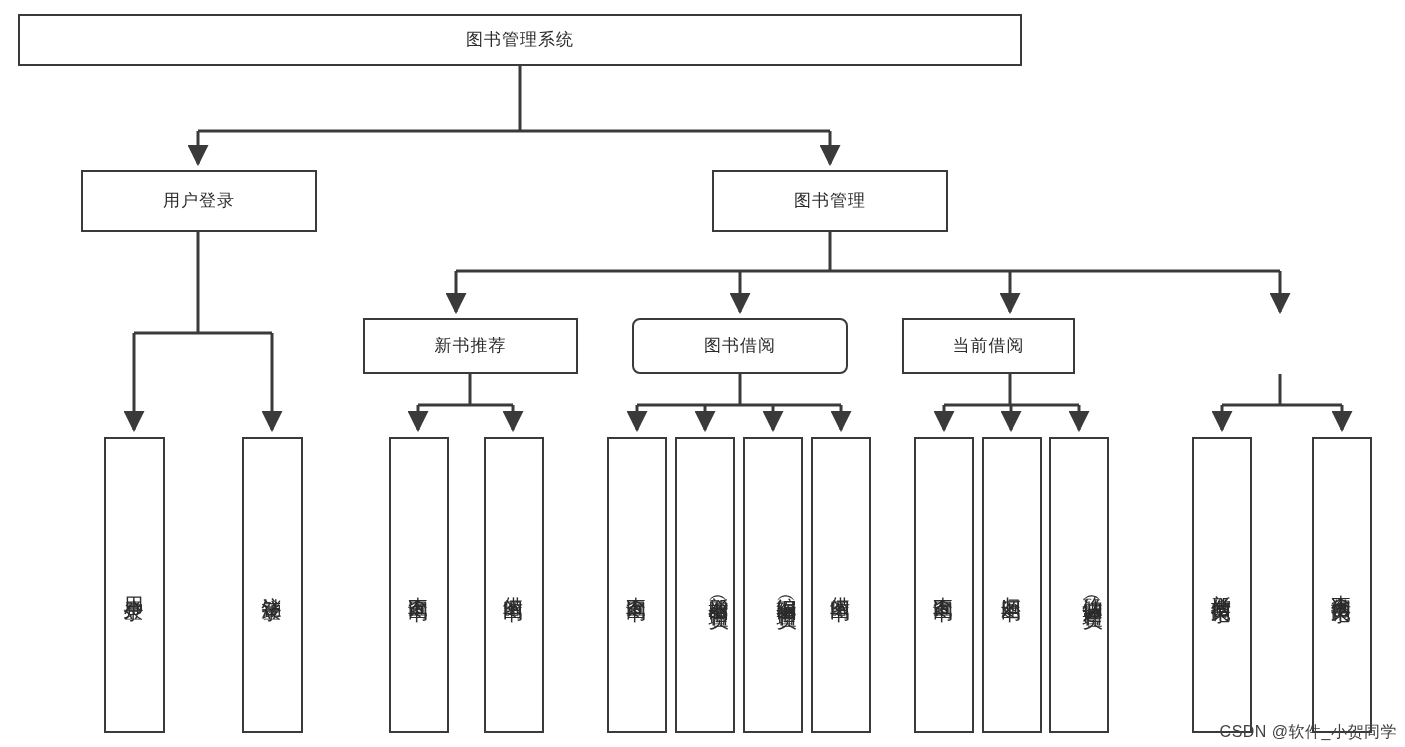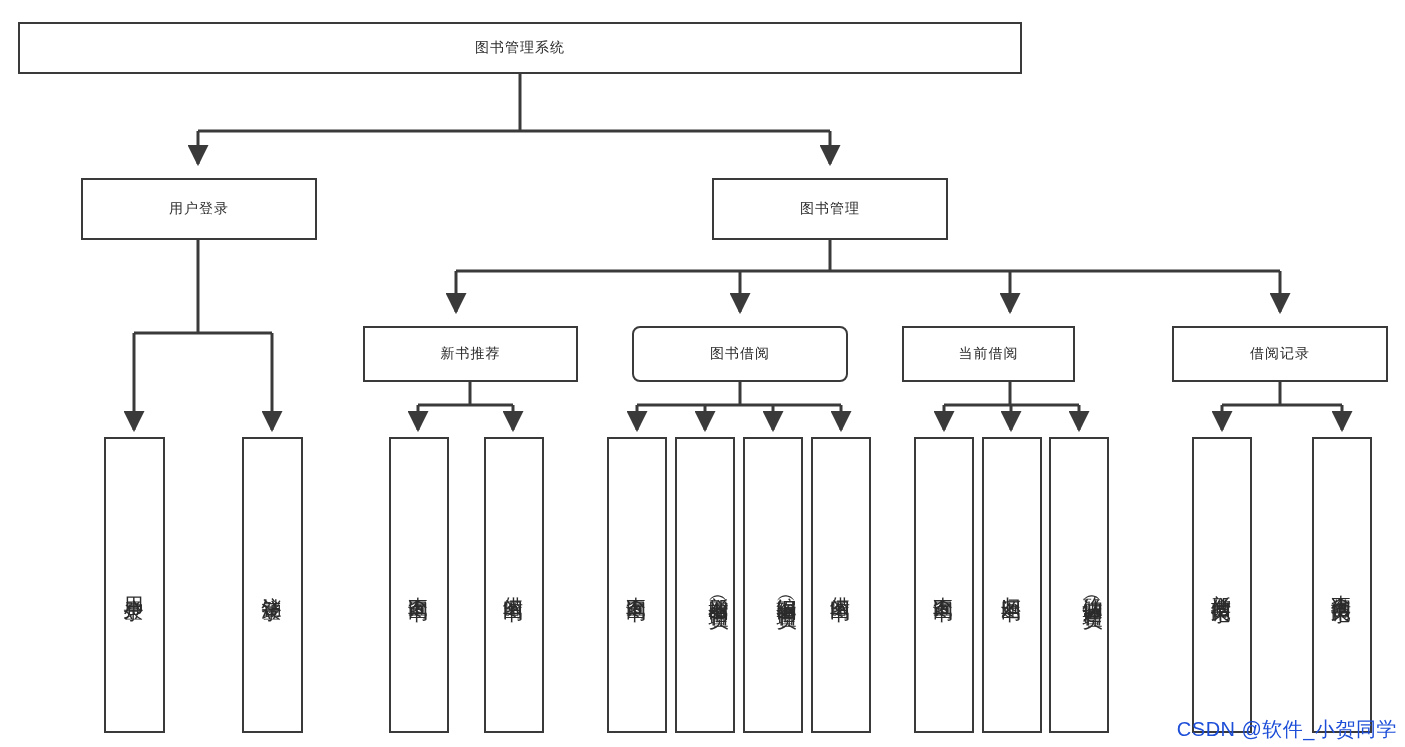--- a/index.html
+++ b/index.html
@@ -29,24 +29,23 @@
     box-sizing: border-box;
     background: #ffffff;
     border: 2px solid #3a3a3a;
     display: flex;
     align-items: center;
     justify-content: center;
     color: #2b2b2b;
     text-align: center;
   }
   .node.horizontal {
-    font-size: 14px;
+    font-size: 17px;
     letter-spacing: 1px;
     line-height: 1.1;
-    margin-top: 8px;
   }
   .node.vertical {
     writing-mode: vertical-rl;
     text-orientation: upright;
     font-size: 20px;
     letter-spacing: 2px;
     align-items: flex-start;
     justify-content: center;
     padding-top: 10px;
   }
@@ -54,22 +53,22 @@
     align-items: center;
     padding-top: 0;
   }
   .node .label {
     display: block;
   }
   .watermark {
     position: absolute;
     right: 8px;
     bottom: 4px;
-    font-size: 20px;
-    color: #1d4ed8;
+    font-size: 16px;
+    color: #404040;
     letter-spacing: 0.5px;
     white-space: nowrap;
   }
 </style>
 </head>
 <body>
 
 <div id="canvas">
 
   <svg id="wires" viewBox="0 0 1405 747" xmlns="http://www.w3.org/2000/svg">
@@ -135,23 +134,20 @@
 
   <div class="node horizontal" style="left:363px; top:318px; width:215px; height:56px;align-items:center;">
     <span class="label">新书推荐</span>
   </div>
   <div class="node horizontal" style="left:632px; top:318px; width:216px; height:56px;border-radius:8px;">
     <span class="label">图书借阅</span>
   </div>
   <div class="node horizontal" style="left:902px; top:318px; width:173px; height:56px;">
     <span class="label">当前借阅</span>
   </div>
-  <div class="node horizontal" style="left:1172px; top:318px; width:216px; height:56px;">
-    <span class="label">借阅记录</span>
-  </div>
 
   <div class="node vertical centered" style="left:104px; top:437px; width:61px; height:296px;">
     <span class="label">用户登录</span>
   </div>
   <div class="node vertical centered" style="left:242px; top:437px; width:61px; height:296px;">
     <span class="label">注销登录</span>
   </div>
 
   <div class="node vertical centered" style="left:389px; top:437px; width:60px; height:296px;">
     <span class="label">查询图书</span>

